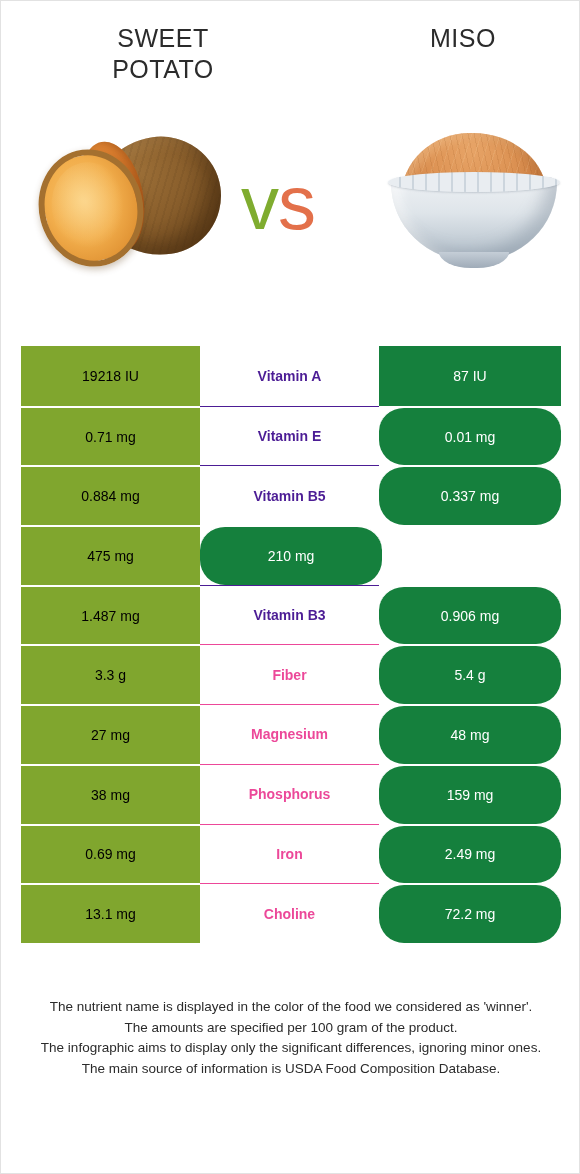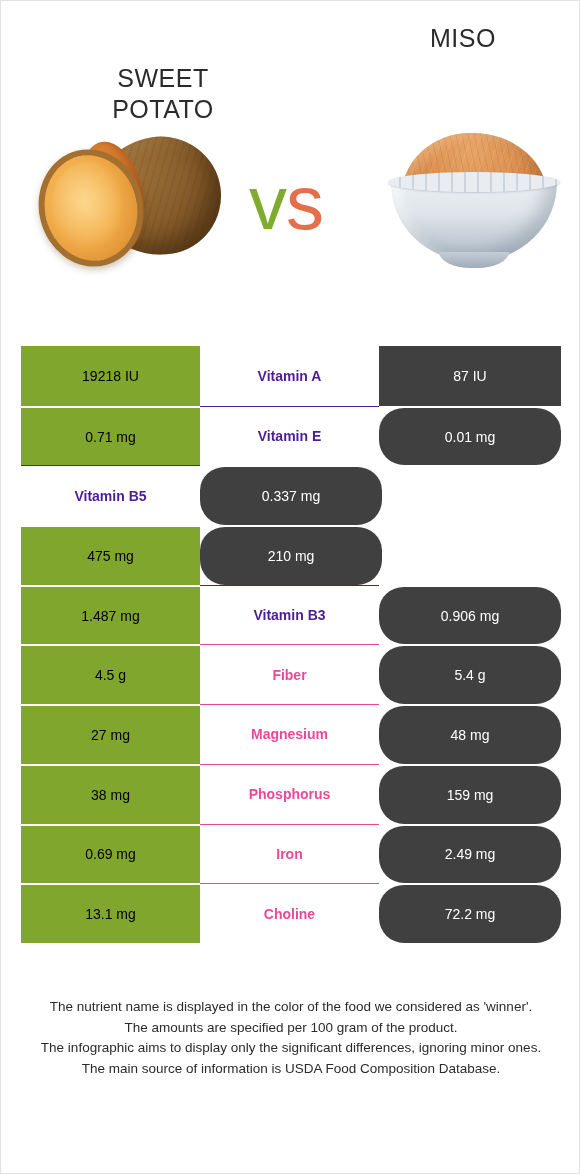--- a/index.html
+++ b/index.html
@@ -31,41 +31,40 @@
     letter-spacing: 0.5px;
     line-height: 1.24;
     color: #2b2b2b;
     text-transform: uppercase;
     font-stretch: semi-condensed;
   }
   .food-title.left {
     left: 82px;
     width: 160px;
     text-align: center;
-    margin-top: 40px;
   }
   .food-title.right {
     left: 382px;
     width: 160px;
     text-align: center;
   }
   .food-title .ln { display: block; }
 
   
   .hero {
     position: relative;
     height: 205px;
   }
   .hero-img {
     position: absolute;
     top: 0;
   }
   .vs {
     position: absolute;
-    left: 248px;
+    left: 240px;
     top: 46px;
     font-size: 76px;
     font-weight: 400;
     line-height: 1;
     letter-spacing: -1px;
   }
   .vs .v { color: #7fac2f; }
   .vs .s { color: #e3704a; }
 
   
@@ -195,21 +194,21 @@
   .cell {
     display: flex;
     align-items: center;
     justify-content: center;
     font-size: 14px;
     line-height: 1;
     box-sizing: border-box;
   }
   .cell.left  { width: 179px; color: #000000; background: #80a62e; }
   .cell.mid   { width: 179px; background: #ffffff; font-weight: bold; }
-  .cell.right { width: 182px; color: #ffffff; background: #404040; text-align: center; }
+  .cell.right { width: 182px; color: #ffffff; background: #15803d; text-align: center; }
 
   .row + .row .cell.left  { border-top: 2px solid #ffffff; }
   .row + .row .cell.right { border-top: 2px solid #ffffff; border-radius: 25px; }
   .row + .row .cell.mid   { border-top: 1px solid currentColor; }
 
   .row.win-green  .cell.mid { color: #4c1d95; }
   .row.win-orange .cell.mid { color: #ec4899; }
 
   
   .footer {
@@ -259,34 +258,35 @@
       <div class="cell left">19218 IU</div>
       <div class="cell mid">Vitamin A</div>
       <div class="cell right">87 IU</div>
     </div>
     <div class="row win-green">
       <div class="cell left">0.71 mg</div>
       <div class="cell mid">Vitamin E</div>
       <div class="cell right">0.01 mg</div>
     </div>
     <div class="row win-green">
+      <div class="cell left">0.884 mg</div>
       <div class="cell mid">Vitamin B5</div>
       <div class="cell right">0.337 mg</div>
     </div>
     <div class="row win-green">
       <div class="cell left">475 mg</div>
       <div class="cell right">210 mg</div>
     </div>
     <div class="row win-green">
       <div class="cell left">1.487 mg</div>
       <div class="cell mid">Vitamin B3</div>
       <div class="cell right">0.906 mg</div>
     </div>
     <div class="row win-orange">
-      <div class="cell left">4.5 g</div>
+      <div class="cell left">3.3 g</div>
       <div class="cell mid">Fiber</div>
       <div class="cell right">5.4 g</div>
     </div>
     <div class="row win-orange">
       <div class="cell left">27 mg</div>
       <div class="cell mid">Magnesium</div>
       <div class="cell right">48 mg</div>
     </div>
     <div class="row win-orange">
       <div class="cell left">38 mg</div>

